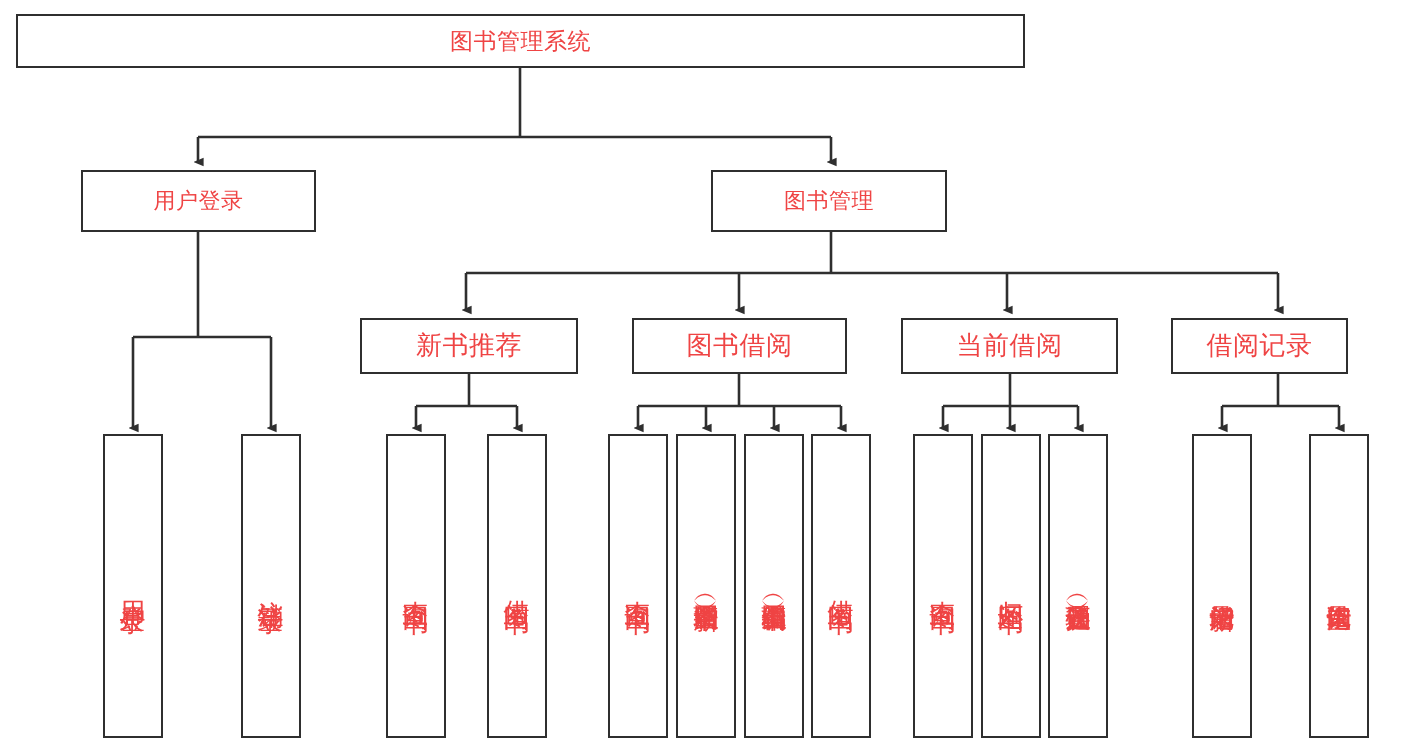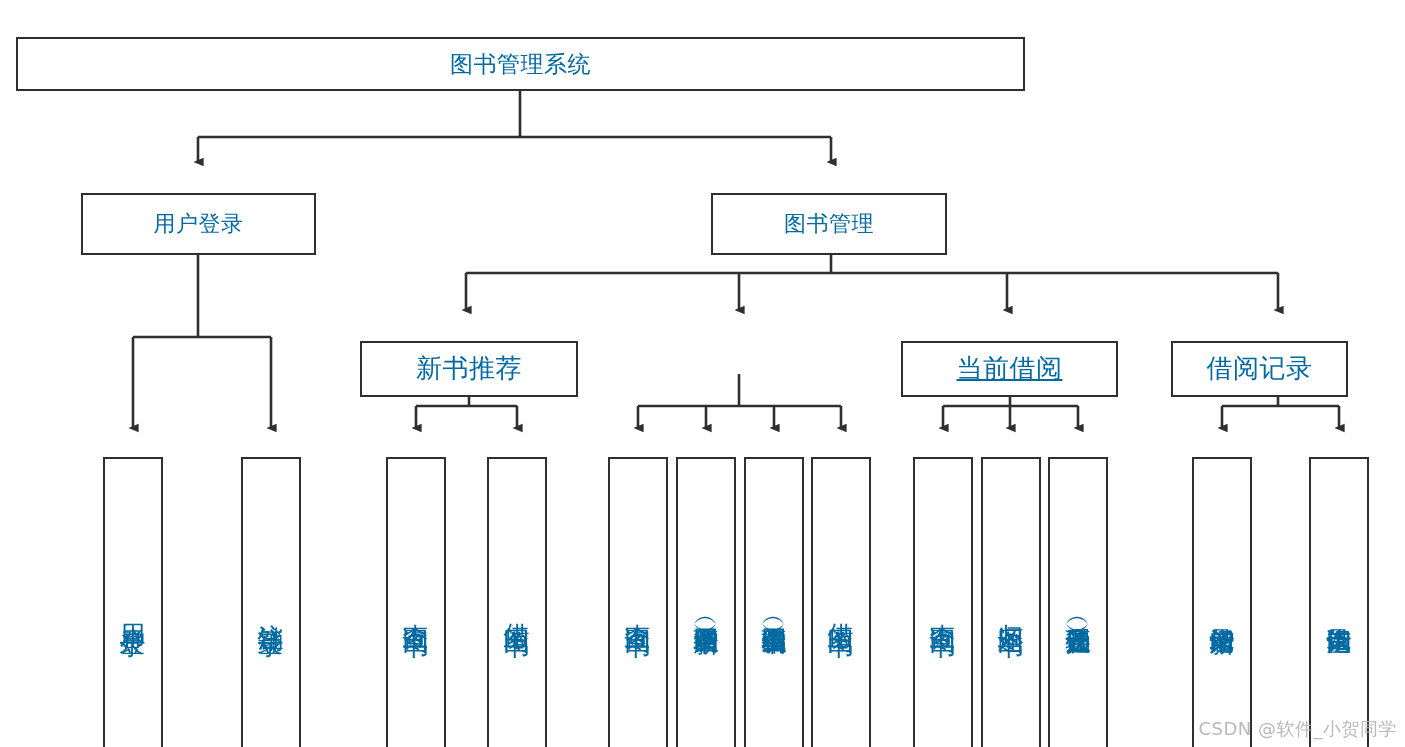--- a/index.html
+++ b/index.html
@@ -21,22 +21,21 @@
     pointer-events:none;
   }
   .node{
     position:absolute;
     box-sizing:border-box;
     border:2px solid #2f2f2f;
     background:#ffffff;
     display:flex;
     align-items:center;
     justify-content:center;
-    color:#0369a1;
-    margin-top:23px;
+    color:#ef4444;
   }
   .node .lbl{
     display:block;
     text-align:center;
     line-height:1.06;
     letter-spacing:0.5px;
   }
   
   .h-node .lbl{ font-size:23px; }
   .l2 .lbl{ font-size:22px; }
@@ -128,21 +127,24 @@
   <div class="node l2" style="left:81px;top:170px;width:235px;height:62px;">
     <span class="lbl">用户登录</span>
   </div>
   <div class="node l2" style="left:711px;top:170px;width:236px;height:62px;">
     <span class="lbl">图书管理</span>
   </div>
 
   <div class="node l3" style="left:360px;top:318px;width:218px;height:56px;">
     <span class="lbl">新书推荐</span>
   </div>
-  <div class="node l3" style="left:901px;top:318px;width:217px;height:56px;text-decoration:underline;">
+  <div class="node l3" style="left:632px;top:318px;width:215px;height:56px;">
+    <span class="lbl">图书借阅</span>
+  </div>
+  <div class="node l3" style="left:901px;top:318px;width:217px;height:56px;">
     <span class="lbl">当前借阅</span>
   </div>
   <div class="node l3" style="left:1171px;top:318px;width:177px;height:56px;">
     <span class="lbl">借阅记录</span>
   </div>
 
   <div class="node v-node" style="left:103px;top:434px;width:60px;height:304px;">
     <span class="lbl">用户登录</span>
   </div>
   <div class="node v-node" style="left:241px;top:434px;width:60px;height:304px;">
@@ -179,14 +181,13 @@
     <span class="lbl">确认归还（管理员）</span>
   </div>
 
   <div class="node v-node tight" style="left:1192px;top:434px;width:60px;height:304px;">
     <span class="lbl">新增借阅记录</span>
   </div>
   <div class="node v-node tight" style="left:1309px;top:434px;width:60px;height:304px;">
     <span class="lbl">查询借阅记录</span>
   </div>
 
-  <div class="watermark">CSDN @软件_小贺同学</div>
 </div>
 
 </body></html>

